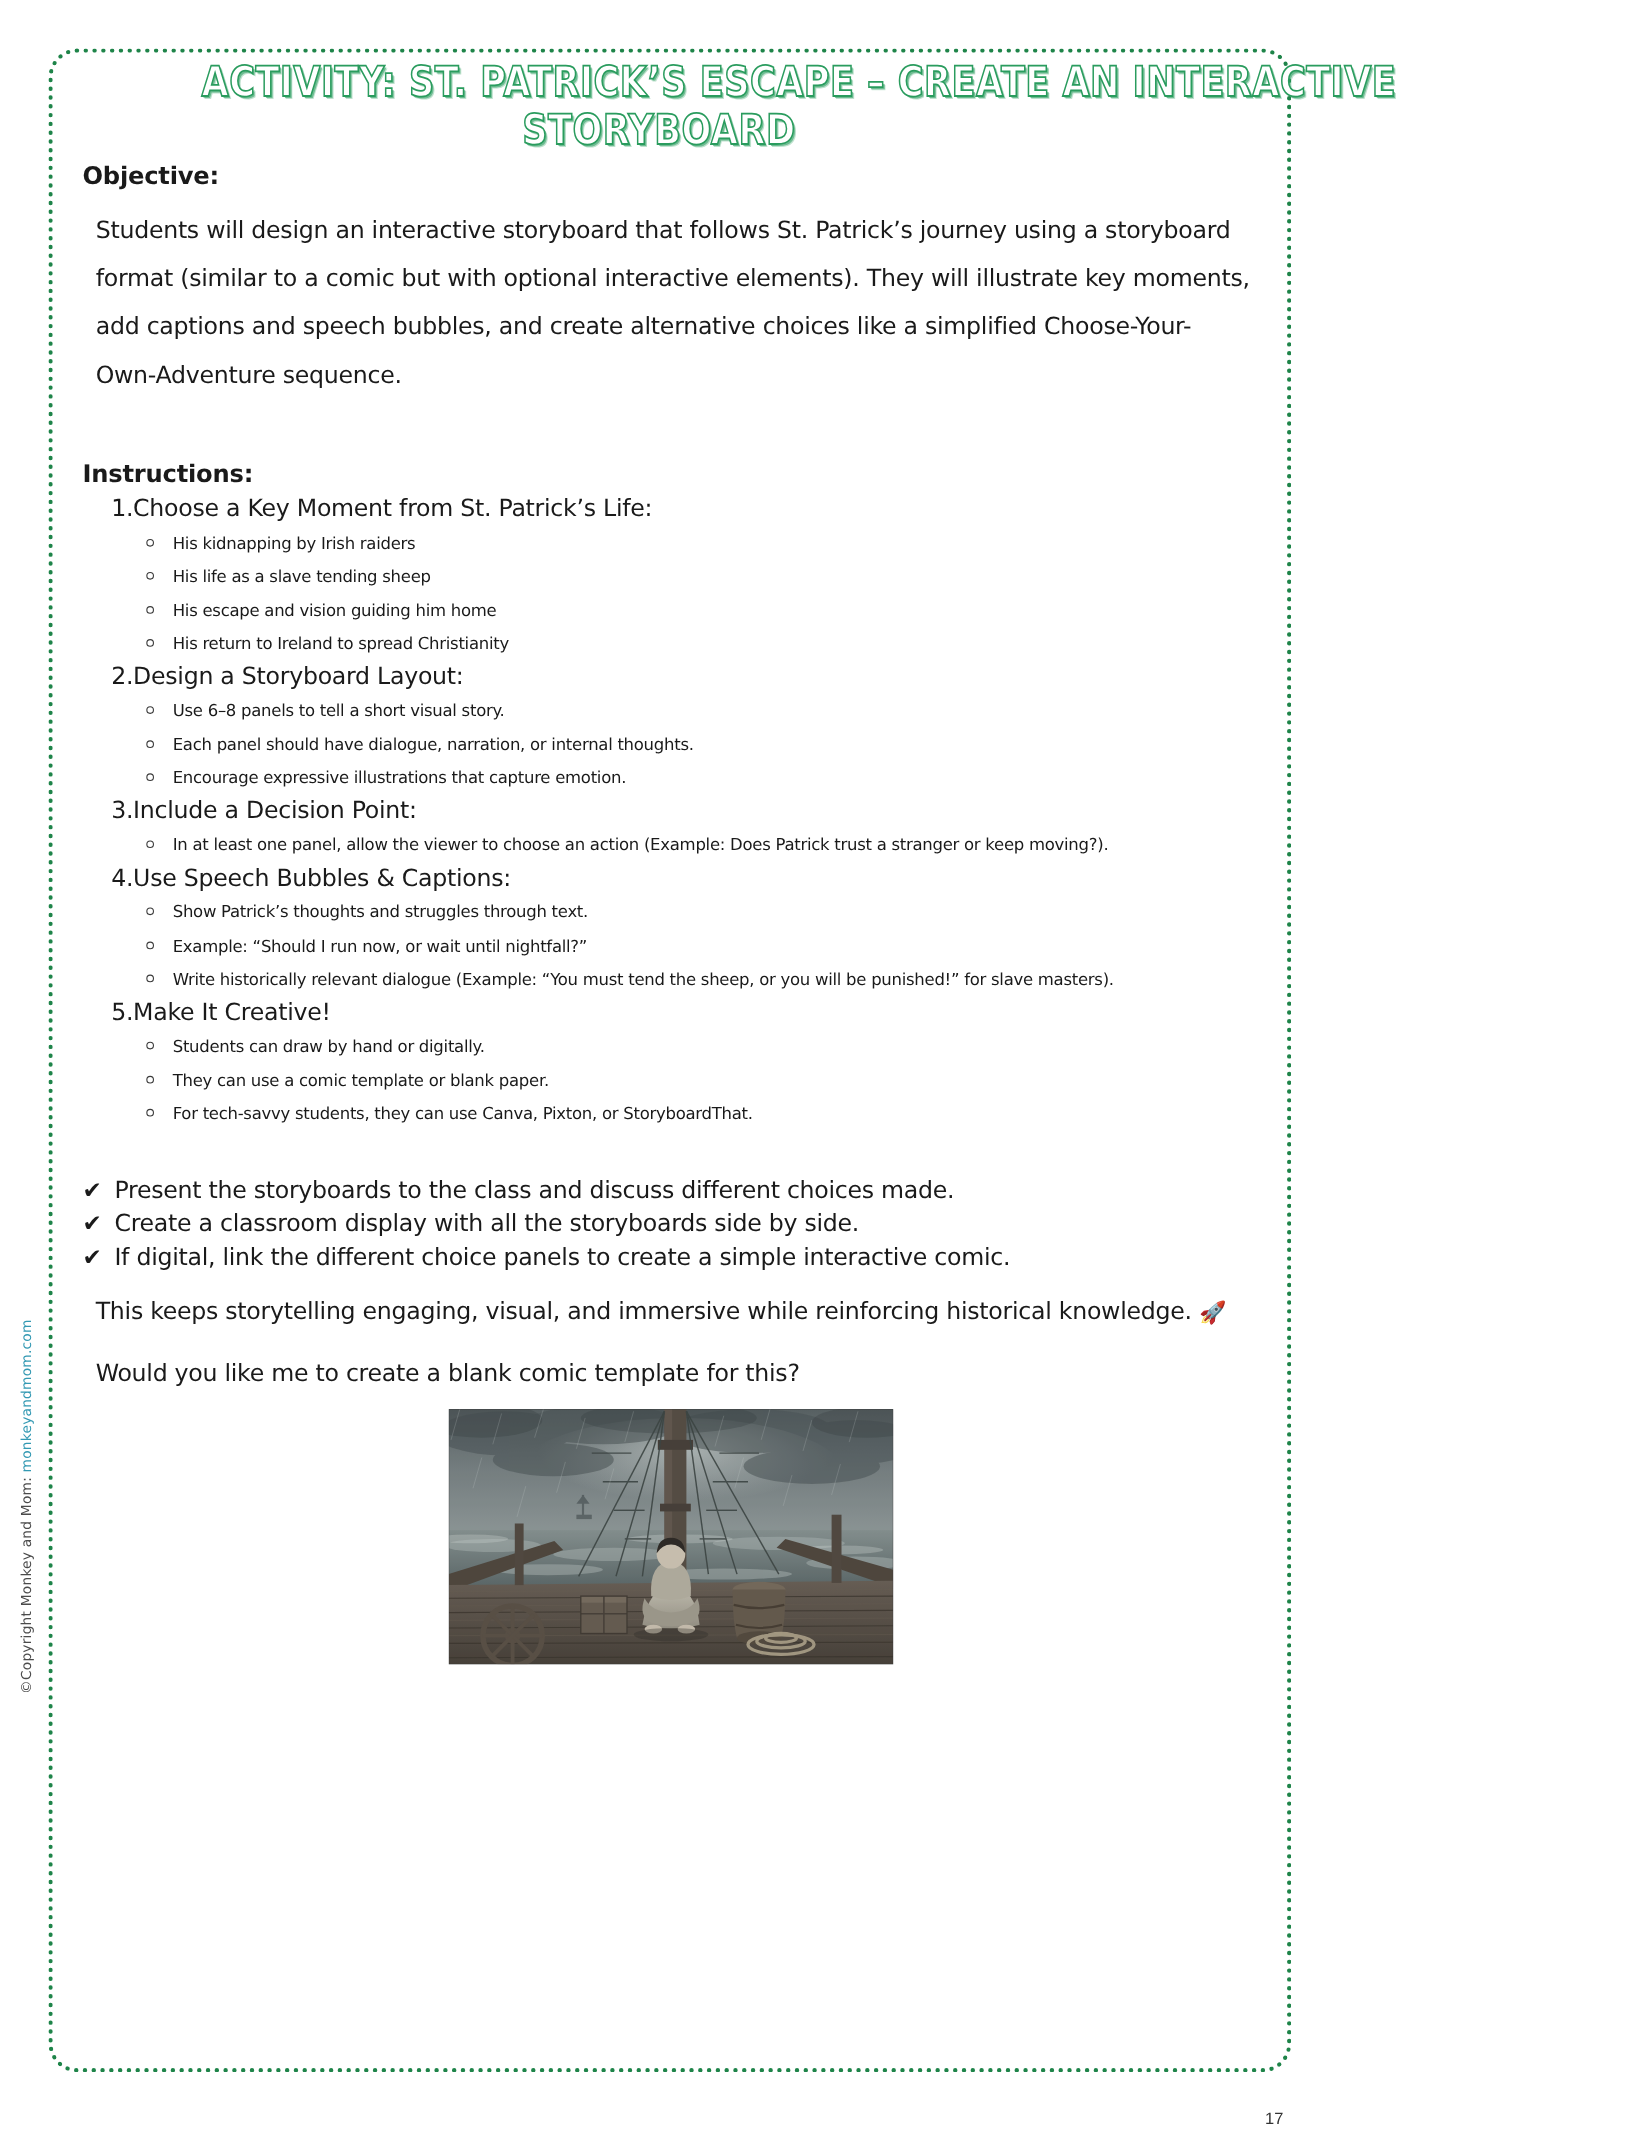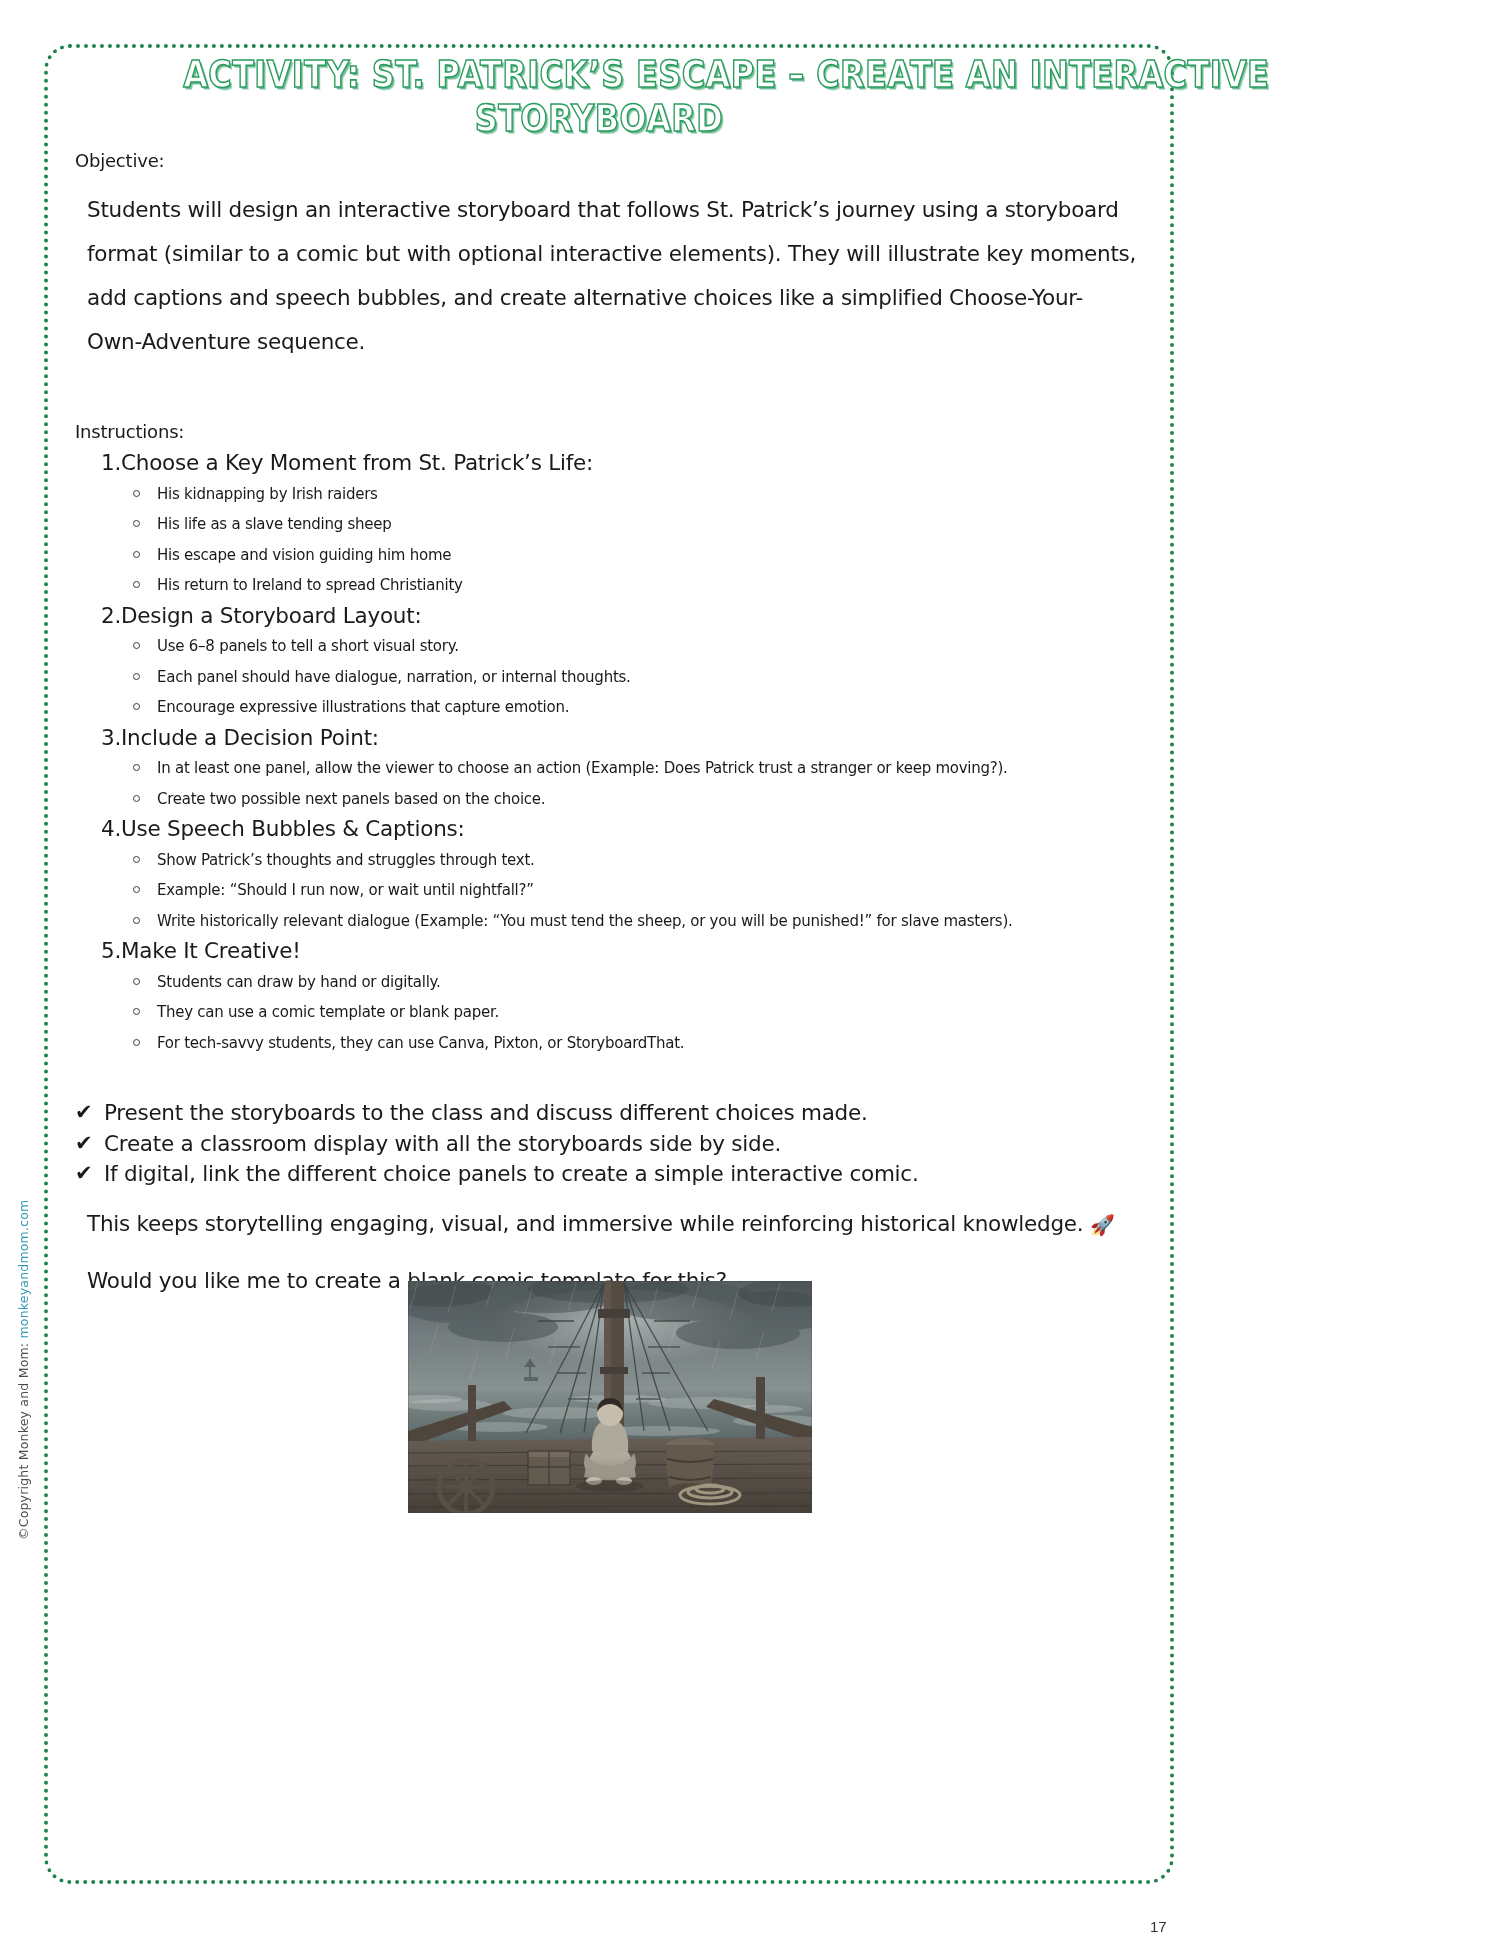--- a/index.html
+++ b/index.html
@@ -67,22 +67,22 @@
     left: 75px;
     top: 145px;
     width: 1075px;
     font-family: "DejaVu Sans", sans-serif;
     color: #1a1a1a;
     font-size: 21.5px;
     line-height: 30px;
   }
 
   .sec-head {
-    font-weight: 400;
-    font-size: 18px;
+    font-weight: 700;
+    font-size: 22px;
     line-height: 31px;
     margin: 0 0 1px 0;
     letter-spacing: -0.2px;
   }
 
   .para {
     margin: 12px;
     font-size: 21.5px;
     line-height: 44px;
     letter-spacing: -0.25px;
@@ -245,21 +245,20 @@
           <li><span class="hollow-bullet"></span><span>Each panel should have dialogue, narration, or internal thoughts.</span></li>
           <li><span class="hollow-bullet"></span><span>Encourage expressive illustrations that capture emotion.</span></li>
         </ul>
       </li>
 
       <li>
         <span class="step-num">3.</span>
         <span>Include a Decision Point:</span>
         <ul class="subs">
           <li><span class="hollow-bullet"></span><span>In at least one panel, allow the viewer to choose an action (Example: Does Patrick trust a stranger or keep moving?).</span></li>
-          <li><span class="hollow-bullet"></span><span>Create two possible next panels based on the choice.</span></li>
         </ul>
       </li>
 
       <li>
         <span class="step-num">4.</span>
         <span>Use Speech Bubbles &amp; Captions:</span>
         <ul class="subs">
           <li><span class="hollow-bullet"></span><span>Show Patrick’s thoughts and struggles through text.</span></li>
           <li><span class="hollow-bullet"></span><span>Example: “Should I run now, or wait until nightfall?”</span></li>
           <li><span class="hollow-bullet"></span><span>Write historically relevant dialogue (Example: “You must tend the sheep, or you will be punished!” for slave masters).</span></li>

